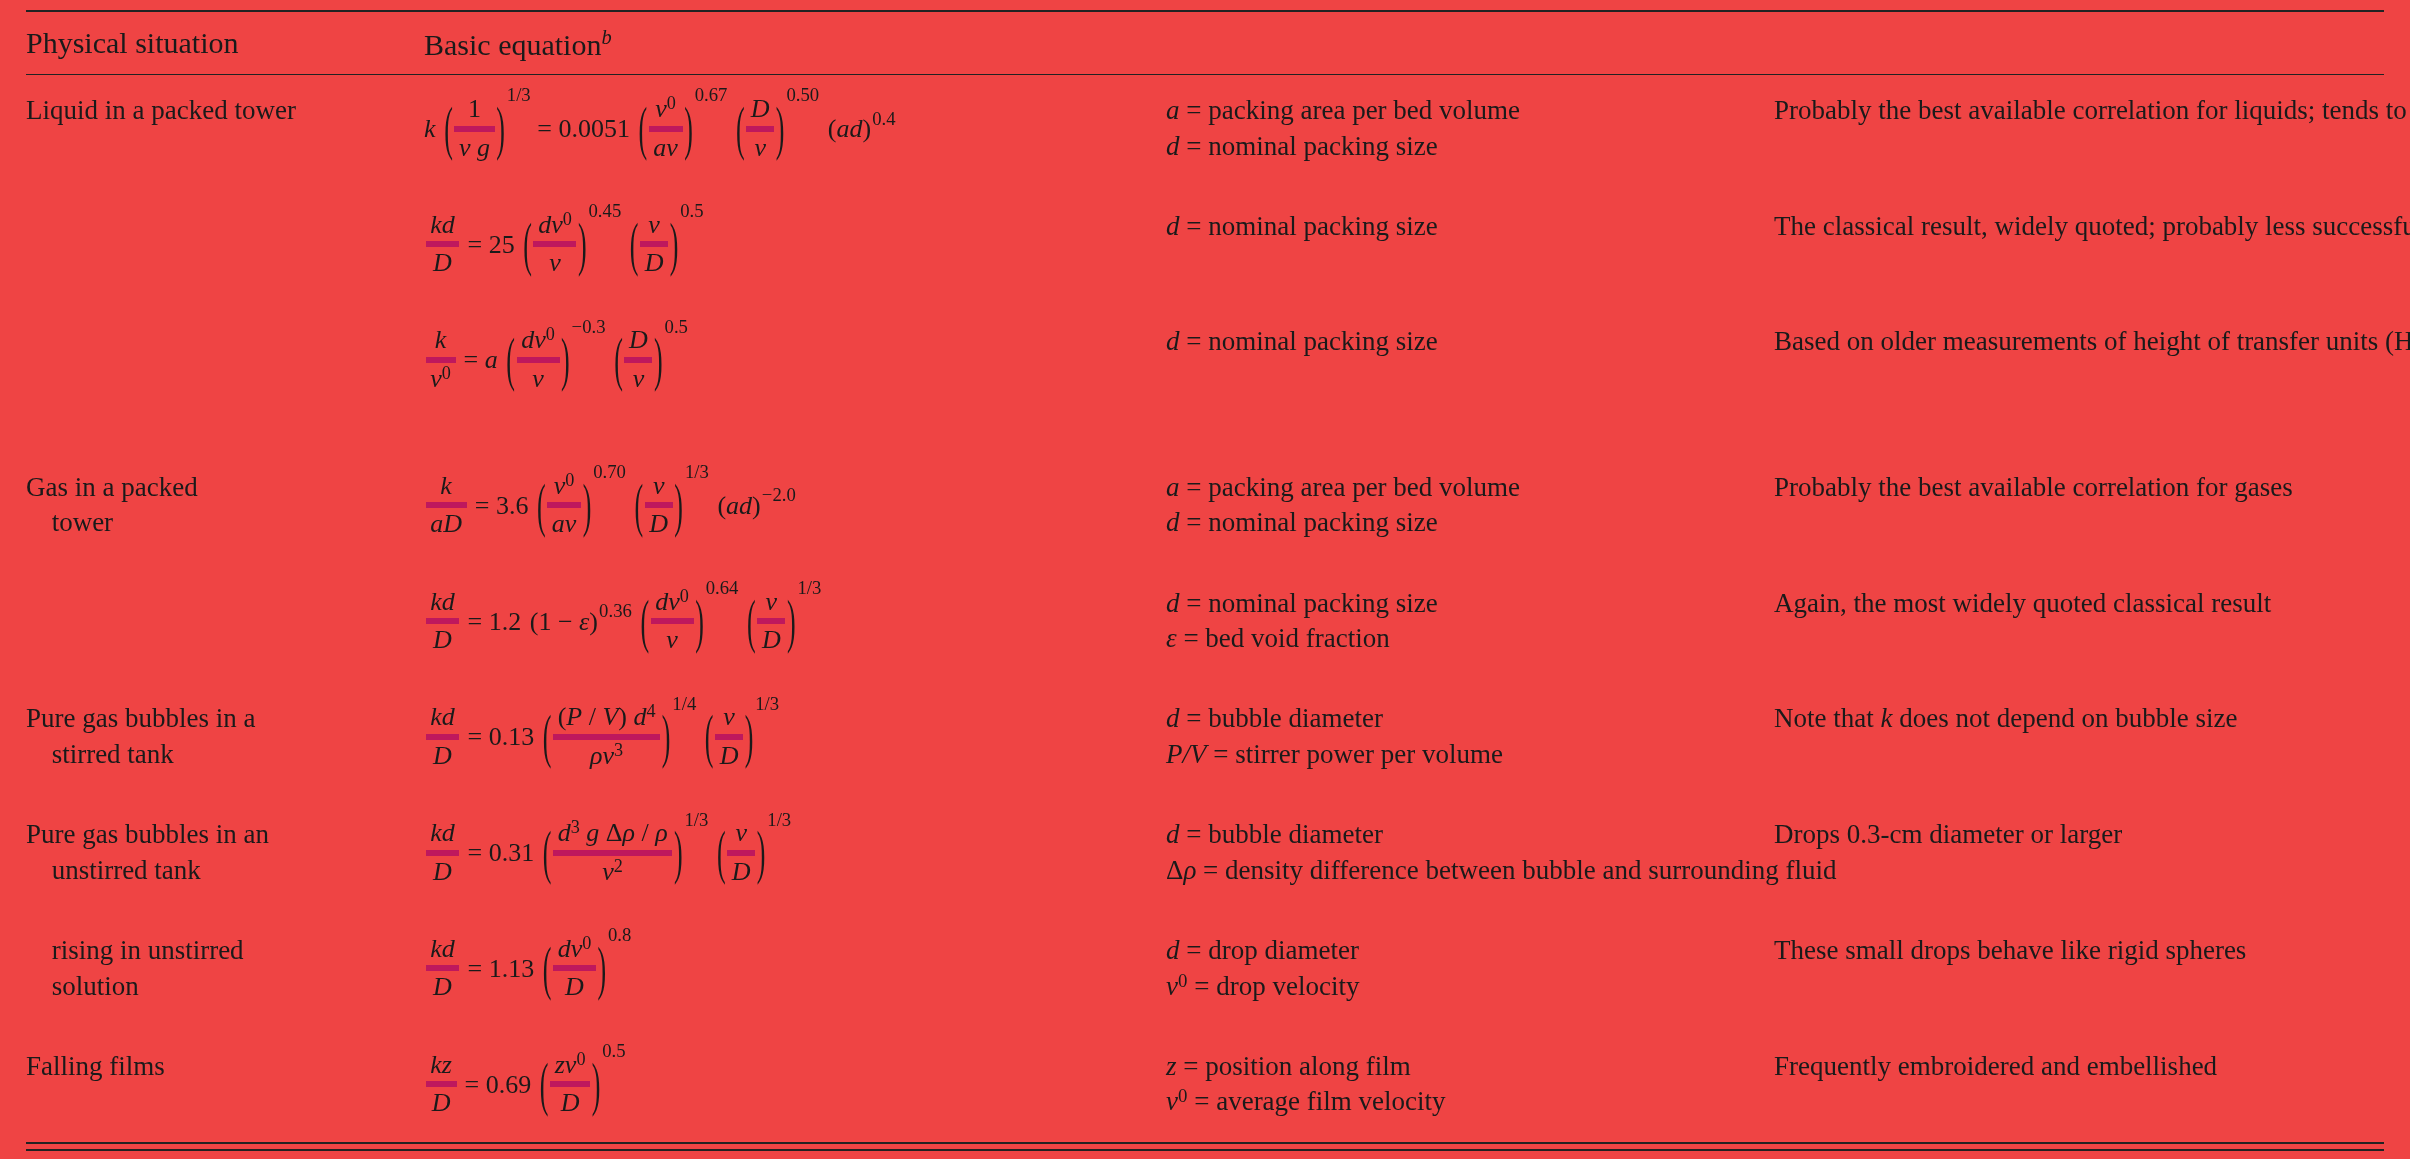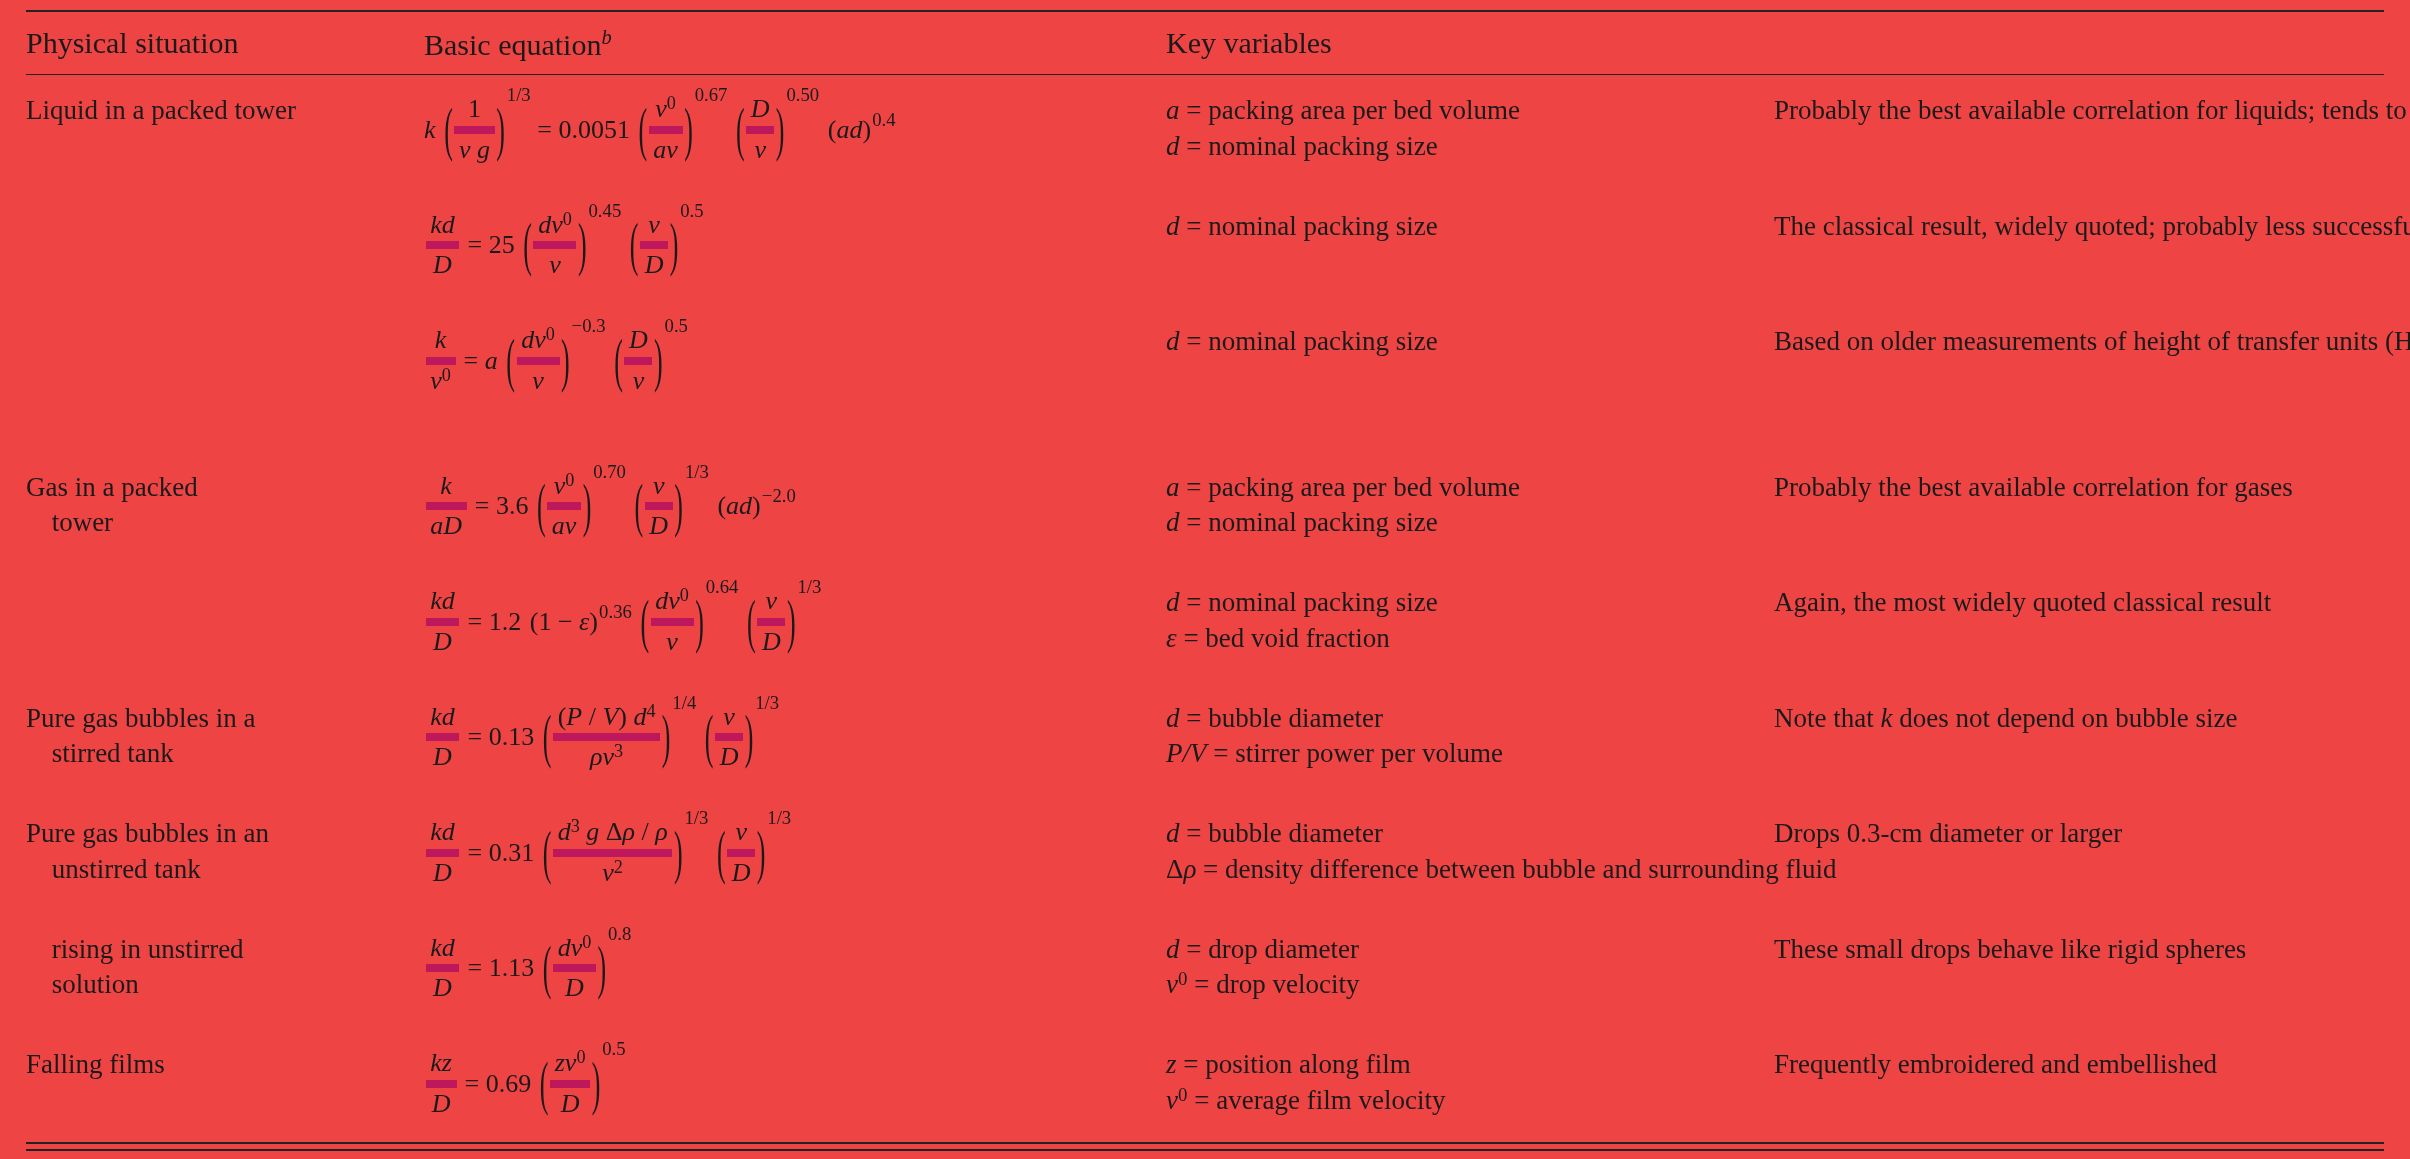--- a/index.html
+++ b/index.html
@@ -29,21 +29,21 @@
   .kvline { line-height:1.32; padding-left:1.05em; text-indent:-1.05em; }
   .remarks { line-height:1.32; padding-left:1.05em; text-indent:-1.05em; }
 
   .mi { font-style:italic; }
   .tk { white-space:pre; }
   sup.msup { font-size:0.7em; line-height:0; vertical-align:0.42em; }
 
   .eq { display:flex; align-items:center; line-height:1.2; font-size:26px; min-height:56px; flex-wrap:nowrap; }
   .frac { display:inline-flex; flex-direction:column; align-items:stretch; margin:0 0.06em; }
   .frac .num, .frac .den { display:block; text-align:center; padding:0 0.18em; line-height:1.25; white-space:nowrap; }
-  .frac .den { border-top:8px solid #be185d; }
+  .frac .den { border-top:6px solid #be185d; }
   .pgroup { display:inline-flex; align-items:center; margin-left:0.08em; }
   .pcontent { display:inline-block; white-space:nowrap; }
   .paren { display:inline-block; transform-origin:50% 50%; }
   .pgroup.tall .paren { transform:scaleY(2.25); }
   .psup { font-size:0.72em; align-self:flex-start; line-height:1; }
   .pgroup.tall .psup { margin-top:-0.35em; margin-left:0.1em; }
   .pgroup:not(.tall) .psup { margin-top:-0.18em; margin-left:0.06em;text-align:right; }
 </style>
 </head>
 <body>
@@ -51,23 +51,20 @@
 <div class="page">
   <div class="rule top"></div>
 
   <div class="grid header">
     <div class="cell c1">
       <span>Physical situation</span>
     </div>
     <div class="cell c2">
       <span>Basic equation</span><sup class="hsup">b</sup>
     </div>
-    <div class="cell c3">
-      <span>Key variables</span>
-    </div>
   </div>
 
   <div class="rule mid"></div>
 
   <div id="table-body">
       <div class="grid row">
         <div class="cell c1">
           <div class="sit-line">Liquid in a packed tower</div>
         </div>
         <div class="cell c2">

